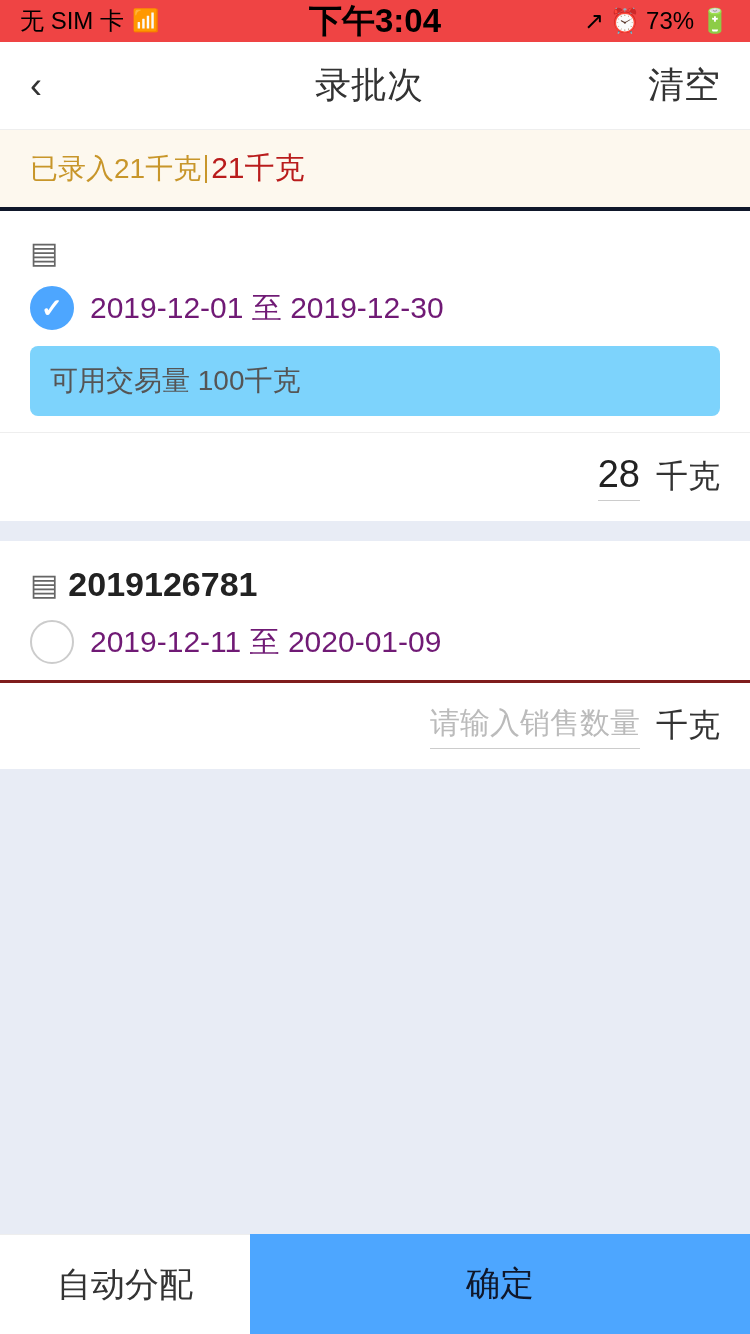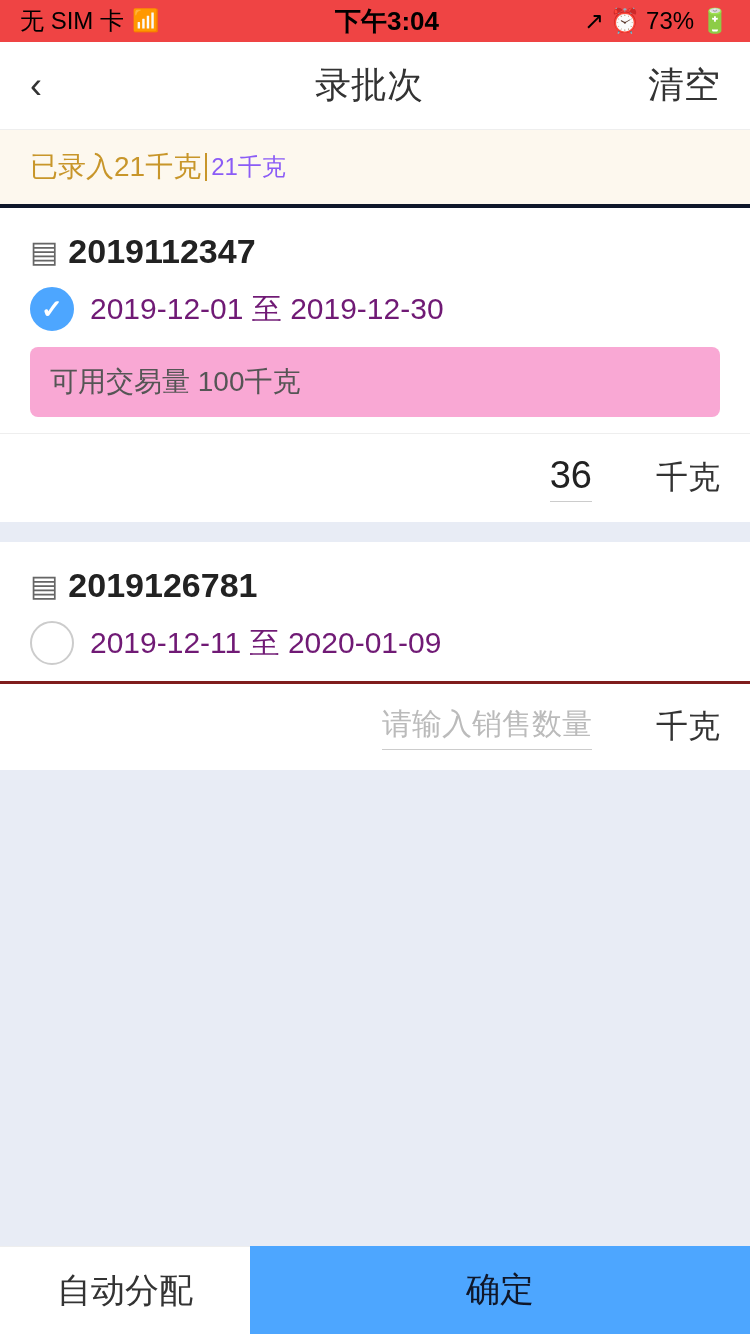--- a/index.html
+++ b/index.html
@@ -25,26 +25,25 @@
       font-size: 24px;
       font-weight: 500;
     }
     .status-left {
       display: flex;
       align-items: center;
       gap: 8px;
       font-size: 24px;
     }
     .status-center {
-      font-size: 26px;
+      font-size: 33px;
       font-weight: 600;
       position: absolute;
       left: 50%;
       transform: translateX(-50%);
-      margin-left: 12px;
     }
     .status-right {
       display: flex;
       align-items: center;
       gap: 6px;
       font-size: 24px;
     }
     .wifi-icon { font-size: 22px; }
 
     
@@ -88,22 +87,22 @@
     .summary-text {
       font-size: 28px;
       color: #c8962a;
     }
     .summary-divider {
       width: 2px;
       height: 28px;
       background: #c8962a;
     }
     .summary-value {
-      font-size: 24px;
-      color: #8b5cf6;
+      font-size: 30px;
+      color: #b91c1c;
       font-weight: 500;
     }
 
     
     .batch-card {
       background: #fff;
       margin-bottom: 0;
     }
     .batch-card-inner {
       padding: 24px 30px 0 30px;
@@ -148,21 +147,21 @@
       content: '✓';
       color: #fff;
       font-size: 26px;
       font-weight: bold;
     }
     .batch-date-text {
       font-size: 30px;
       color: #701a75;
     }
     .available-qty-box {
-      background: #f9a8d4;
+      background: #7dd3fc;
       border-radius: 8px;
       padding: 16px 20px;
       margin: 0 0 16px 0;
       font-size: 28px;
       color: #555;
       margin-left: 0;
     }
 
     
     .qty-input-row {
@@ -175,21 +174,20 @@
       border-top: 1px solid #eee;
     }
     .qty-value {
       font-size: 38px;
       color: #222;
       font-weight: 400;
     }
     .qty-unit {
       font-size: 32px;
       color: #333;
-      margin-left: 48px;
     }
     .qty-underline {
       border-bottom: 1px solid #ccc;
       padding-bottom: 4px;
     }
     .qty-input-placeholder {
       font-size: 30px;
       color: #bbb;
     }
 
@@ -222,21 +220,21 @@
       min-height: 440px;
     }
 
     
     .bottom-bar {
       position: fixed;
       bottom: 0;
       left: 0;
       width: 750px;
       display: flex;
-      height: 88px;
+      height: 100px;
     }
     .btn-auto {
       flex: 1;
       background: #fff;
       border: none;
       font-size: 34px;
       color: #333;
       cursor: pointer;
       border-top: 1px solid #eee;
     }
@@ -282,30 +280,29 @@
   <div class="summary-bar">
     <span class="summary-text">已录入21千克</span>
     <div class="summary-divider"></div>
     <span class="summary-value">21千克</span>
   </div>
 
   <div class="batch-card">
     <div class="batch-card-inner">
       <div class="batch-id-row">
         <span class="batch-id-icon">▤</span>
-        <span class="batch-id-text">2019112347</span>
       </div>
       <div class="batch-date-row">
         <div class="radio-circle selected"></div>
         <span class="batch-date-text">2019-12-01 至 2019-12-30</span>
       </div>
       <div class="available-qty-box">可用交易量 100千克</div>
     </div>
     <div class="qty-input-row">
-      <span class="qty-value qty-underline">36</span>
+      <span class="qty-value qty-underline">28</span>
       <span class="qty-unit">千克</span>
     </div>
   </div>
 
   <div class="section-separator"></div>
 
   <div class="batch-card second-batch">
     <div class="batch-card-inner">
       <div class="batch-id-row">
         <span class="batch-id-icon">▤</span>

